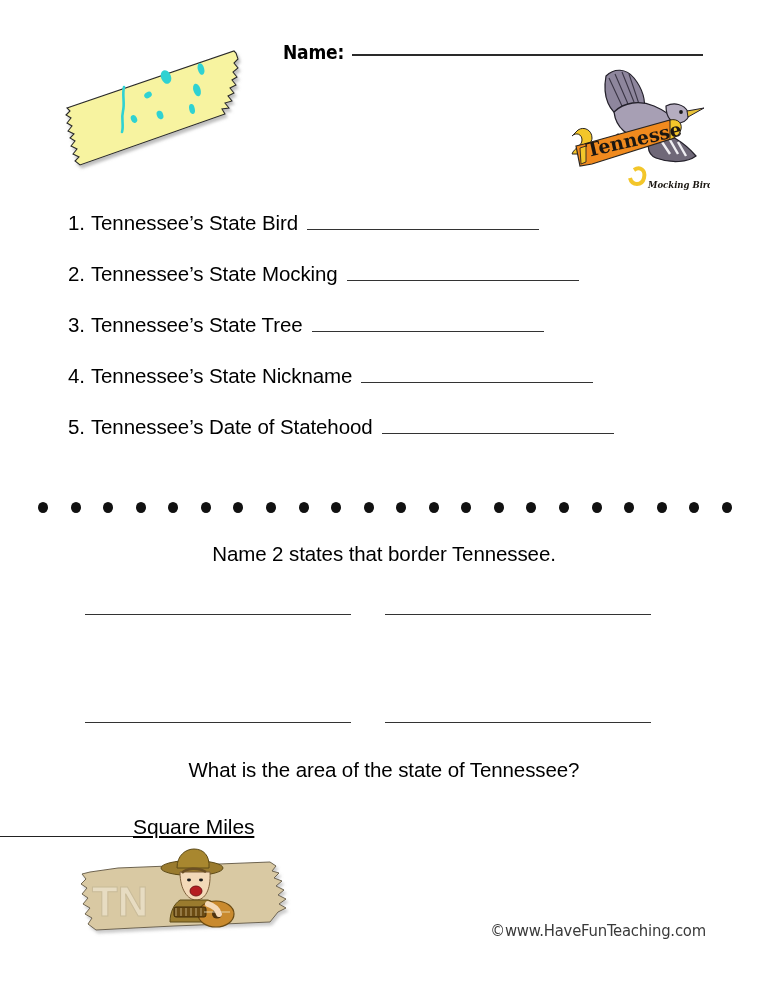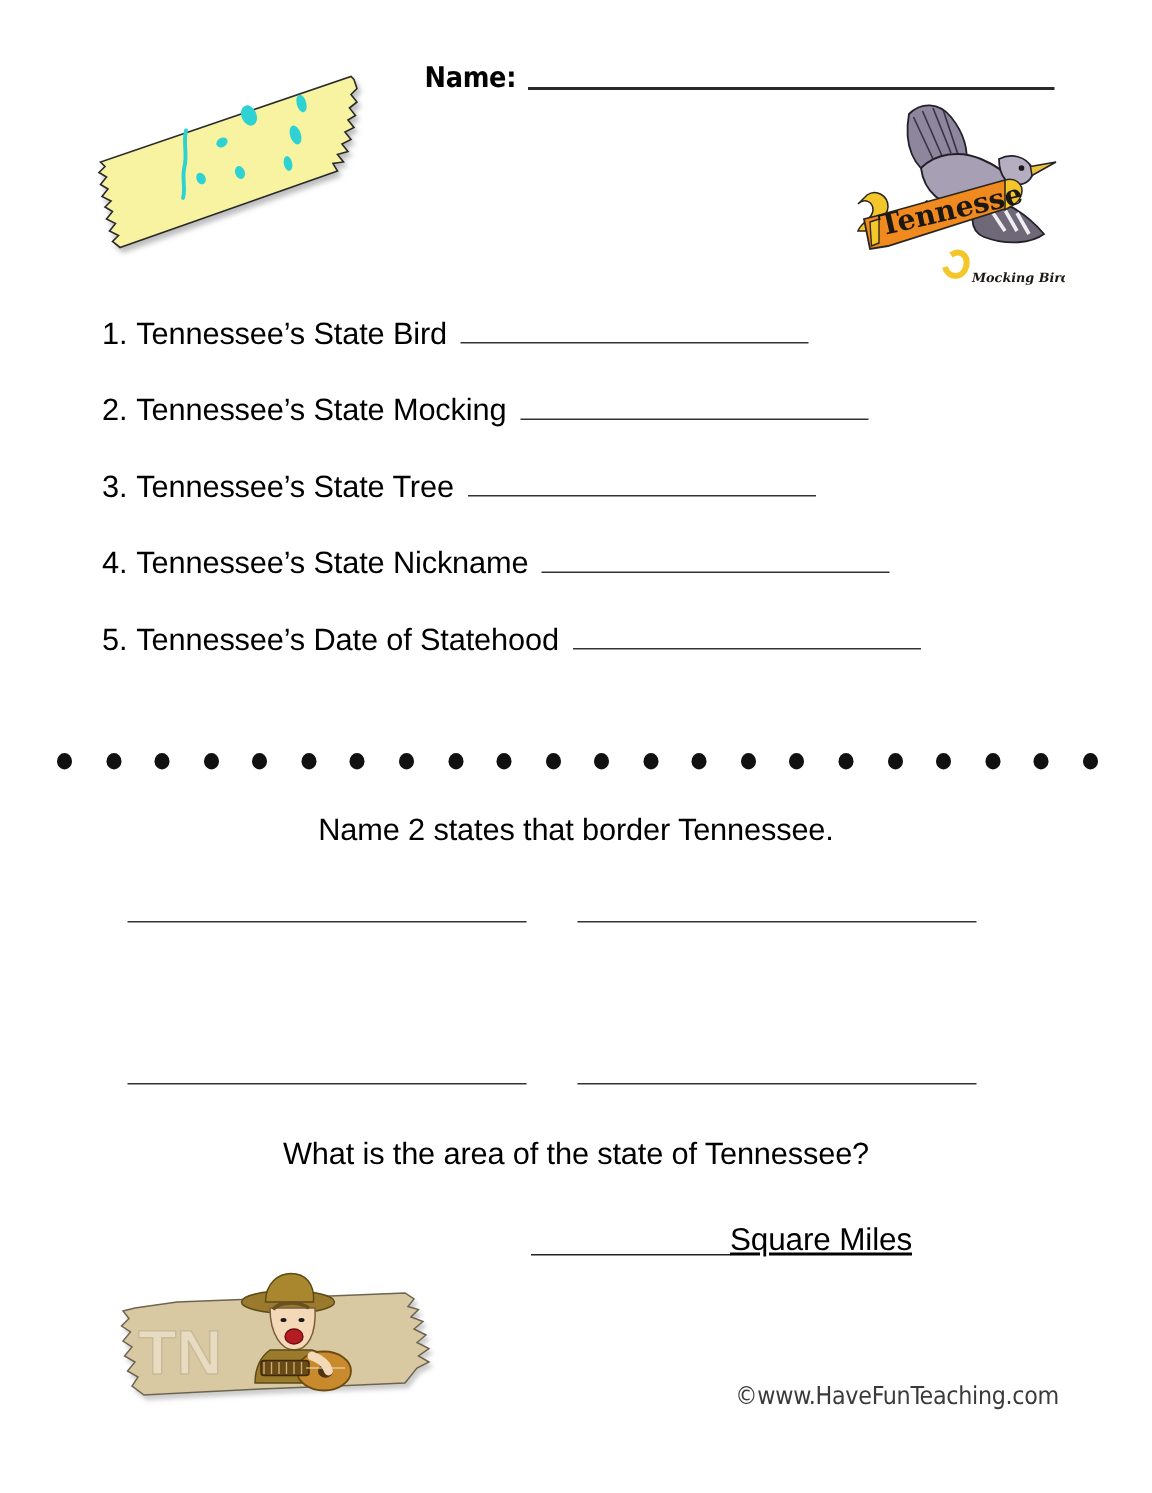--- a/index.html
+++ b/index.html
@@ -19,21 +19,21 @@
     overflow: hidden;
   }
 
   
   .name-row {
     position: absolute;
     left: 283px;
     top: 41px;
     width: 420px;
     display: flex;
-    align-items: center;
+    align-items: flex-start;
   }
   .name-label {
     font-family: "DejaVu Sans Condensed", "Liberation Sans Narrow", "Liberation Sans", sans-serif;
     font-size: 19px;
     font-weight: 600;
     letter-spacing: -0.2px;
     white-space: nowrap;
   }
   .name-rule {
     flex: 1;
@@ -159,21 +159,21 @@
   }
   .pair1 { top: 613px; }
   .pair2 { top: 721px; }
 
   
   .sqmiles-row {
     position: absolute;
     left: 0;
     top: 816px;
     width: 608px;
-    text-align: right;
+    text-align: left;
   }
   .sqmiles-inner {
     display: inline-flex;
     align-items: flex-end;
   }
   .sqmiles-blank {
     width: 133px;
     border-bottom: 1.8px solid #222222;
     height: 20px;
   }

